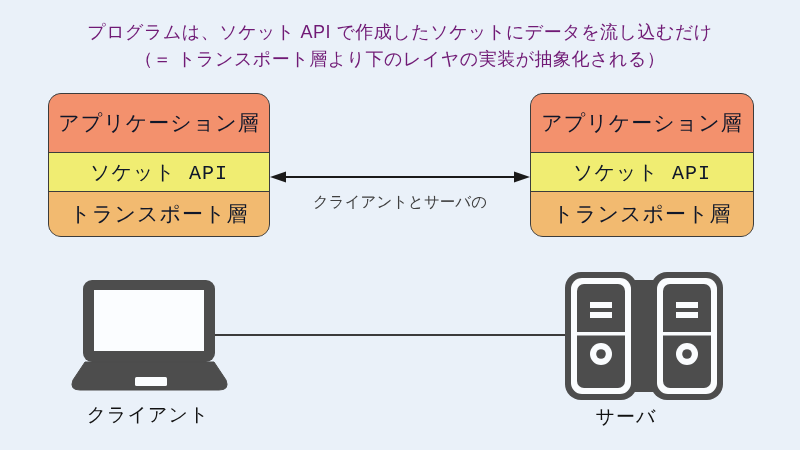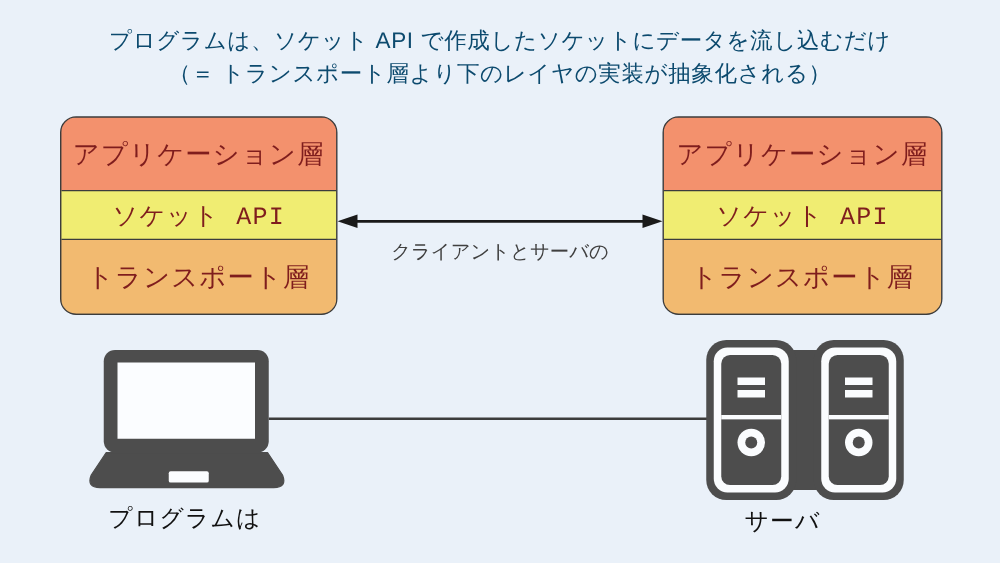--- a/index.html
+++ b/index.html
@@ -11,45 +11,45 @@
     color: #141414;
   }
   .title {
     position: absolute;
     top: 19px; left: 0; width: 800px;
     text-align: center;
     font-size: 18px;
     line-height: 27px;
     font-weight: 500;
     letter-spacing: 0.5px;
-    color: #0c4a6e;
+    color: #701a75;
   }
   .stack {
     position: absolute;
     top: 93px;
     width: 222px;
     border: 1.6px solid #3C3C3C;
     border-radius: 13px;
     overflow: hidden;
     background: #3C3C3C;
   }
   .stack.client { left: 48px; }
   .stack.server { left: 530px; width: 224px; }
   .layer {
     display: flex;
     align-items: center;
     justify-content: center;
     font-size: 21px;
     letter-spacing: 1px;
-    color: #7f1d1d;
+    color: #0f172a;
     font-weight: 500;
   }
   .layer.app   { height: 58px; background: #F3916D; }
   .layer.sock  { height: 40px; background: #F0ED72; border-top: 1.6px solid #3C3C3C; border-bottom: 1.6px solid #3C3C3C; font-size: 20px; font-family: Liberation Mono, monospace; }
-  .layer.trans { height: 59px; background: #F2BA70; }
+  .layer.trans { height: 44px; background: #F2BA70; }
   .arrow-svg {
     position: absolute;
     left: 269px; top: 169px;
   }
   .note {
     position: absolute;
     left: 400px; top: 189px;
     transform: translateX(-50%);
     text-align: center;
     font-size: 15.5px;
@@ -134,14 +134,14 @@
     <rect x="97" y="10" width="60" height="116" rx="11" fill="#FAFCFE"></rect>
     <rect x="103" y="16" width="48" height="104" rx="7" fill="#4D4D4D"></rect>
     <rect x="116" y="34" width="22" height="6" fill="#FAFCFE"></rect>
     <rect x="116" y="44" width="22" height="6" fill="#FAFCFE"></rect>
     <rect x="103" y="64" width="48" height="3.5" fill="#FAFCFE"></rect>
     <circle cx="127" cy="86" r="11" fill="#FAFCFE"></circle>
     <circle cx="127" cy="86" r="4.8" fill="#4D4D4D"></circle>
   </g>
 </svg>
 
-<div class="dev-label client">プログラムは</div>
+<div class="dev-label client">クライアント</div>
 <div class="dev-label server">サーバ</div>
 
 </body></html>

